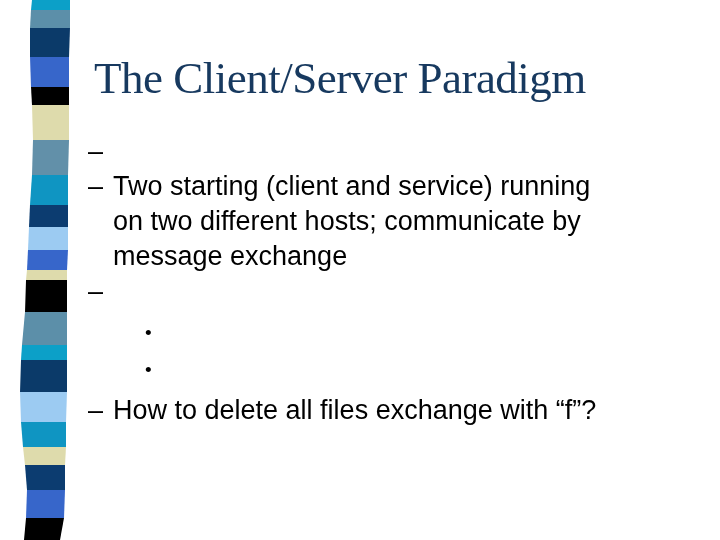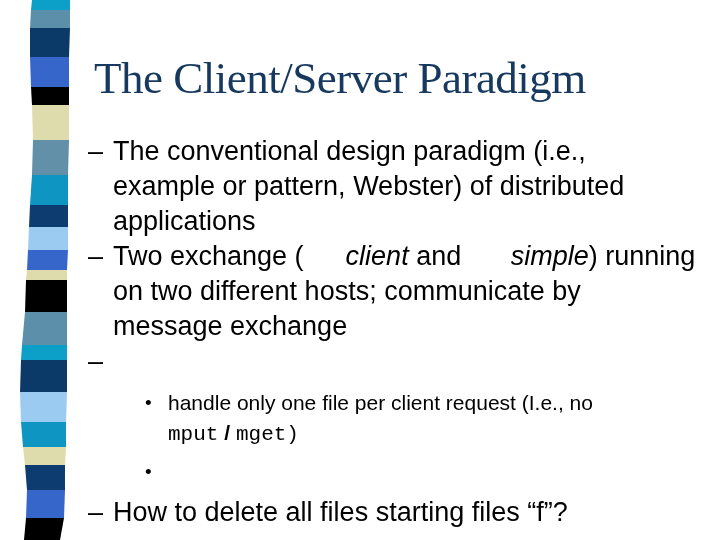--- a/index.html
+++ b/index.html
@@ -26,21 +26,21 @@
   }
   .b{display:flex;align-items:flex-start;}
   .b .marker{flex:0 0 auto;}
   .b .btext{white-space:pre-line;}
   .l1{font-size:27px;line-height:35px;}
   .l1 .marker{width:25px;}
   .l2{font-size:21px;line-height:30px;margin-left:57px;margin-top:9px;}
   .l2 .marker{width:23px;font-size:19px;line-height:30px;}
   .l2 + .l2{margin-top:7px;}
   .l2 + .l1{margin-top:8px;}
-  .seg-italic{font-style:italic;margin-left:42px;}
+  .seg-italic{}
   .seg-mono{font-family:"Liberation Mono", monospace;}
   .seg-bold{font-weight:bold;}
 </style>
 </head>
 <body style="background: rgb(255, 255, 255);">
 
 <div class="slide">
   <svg class="strip" id="strip" viewBox="0 0 100 540">
       <polygon points="32,0 70,0 70,10 31,10" fill="#0CA0C8"></polygon>
       <polygon points="31,10 70,10 70,28 30,28" fill="#5C8FA9"></polygon>
@@ -62,39 +62,34 @@
       <polygon points="21,422 66,422 66,447 23,447" fill="#0F95C2"></polygon>
       <polygon points="23,447 66,447 65,465 25,465" fill="#DEDBAC"></polygon>
       <polygon points="25,465 65,465 65,490 27,490" fill="#0C3C70"></polygon>
       <polygon points="27,490 65,490 64,518 26,518" fill="#3766CA"></polygon>
       <polygon points="26,518 64,518 60,540 24,540" fill="#000000"></polygon>
     </svg>
   <h1 class="title" id="title" style="color: rgb(23, 57, 95);">The Client/Server Paradigm</h1>
   <div class="content" id="bullets" style="color: rgb(0, 0, 0);">
       <div class="b l1">
         <span class="marker">–</span>
-        <span class="btext"><span>The conventional design paradigm (i.e.,
-example or pattern, Webster) of distributed
-applications</span></span>
       </div>
       <div class="b l1">
         <span class="marker">–</span>
-        <span class="btext"><span>Two exchange (</span><span class="seg-italic">client</span><span> and </span><span class="seg-italic">simple</span><span>) running
+        <span class="btext"><span>Two starting (</span><span class="seg-italic">client</span><span> and </span><span class="seg-italic">service</span><span>) running
 on two different hosts; communicate by
 message exchange</span></span>
       </div>
       <div class="b l1">
         <span class="marker">–</span>
       </div>
       <div class="b l2">
         <span class="marker">•</span>
-        <span class="btext"><span>handle only one file per client request (I.e., no
-</span><span class="seg-mono">mput</span><span class="seg-bold"> / </span><span class="seg-mono">mget)</span></span>
       </div>
       <div class="b l2">
         <span class="marker">•</span>
       </div>
       <div class="b l1">
         <span class="marker">–</span>
-        <span class="btext"><span>How to delete all files starting files “f”?</span></span>
+        <span class="btext"><span>How to delete all files exchange with “f”?</span></span>
       </div>
     </div>
 </div>
 
 </body></html>

